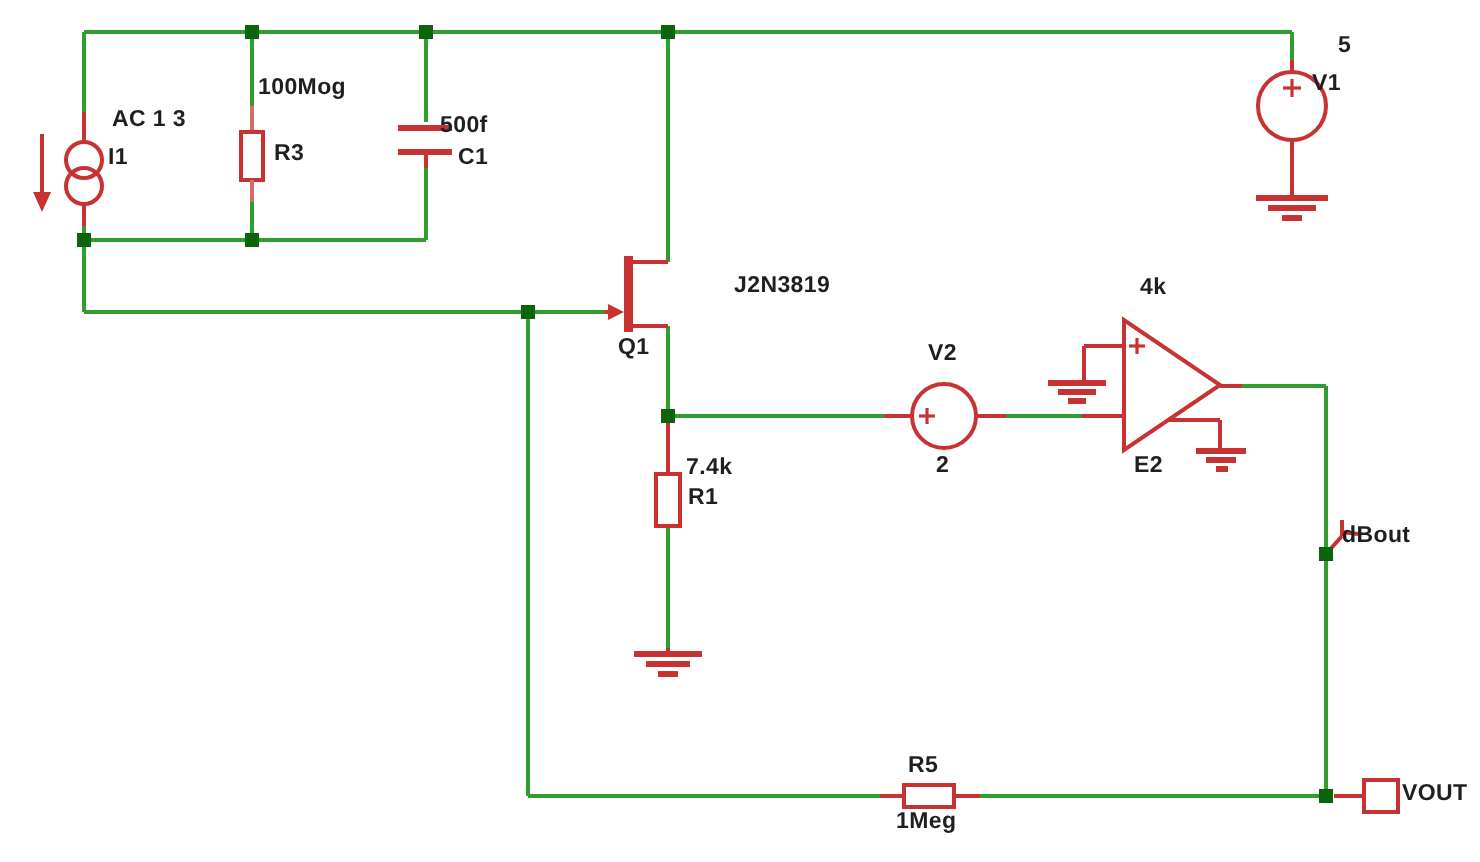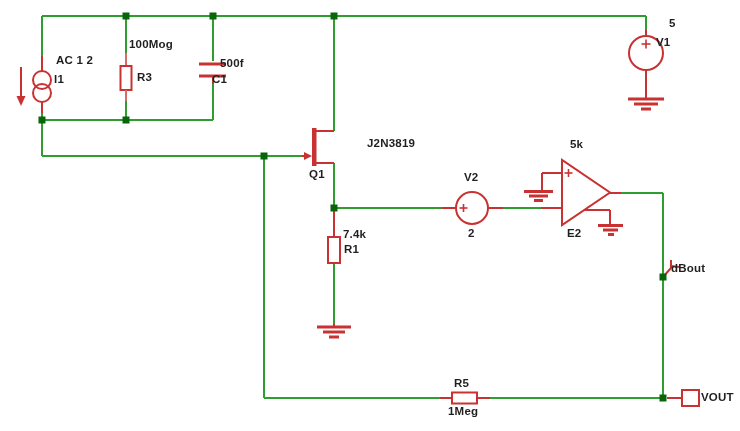--- a/index.html
+++ b/index.html
@@ -176,42 +176,42 @@
     <rect class="j" x="330.5" y="12.5" width="7" height="7"></rect>
     <rect class="j" x="38.5" y="116.5" width="7" height="7"></rect>
     <rect class="j" x="122.5" y="116.5" width="7" height="7"></rect>
     <rect class="j" x="260.5" y="152.5" width="7" height="7"></rect>
     <rect class="j" x="330.5" y="204.5" width="7" height="7"></rect>
     <rect class="j" x="659.5" y="273.5" width="7" height="7"></rect>
     <rect class="j" x="659.5" y="394.5" width="7" height="7"></rect>
   </g>
 </svg>
 
-<div class="label" style="left:56px;top:54px">AC 1 2</div>
+<div class="label" style="left:56px;top:54px">AC 1 3</div>
 <div class="label" style="left:54px;top:73px">I1</div>
 
 <div class="label" style="left:129px;top:38px">100Mog</div>
 <div class="label" style="left:137px;top:71px">R3</div>
 
 <div class="label" style="left:220px;top:57px">500f</div>
-<div class="label" style="left:212px;top:73px">C1</div>
+<div class="label" style="left:229px;top:73px">C1</div>
 
 <div class="label" style="left:669px;top:17px">5</div>
 <div class="label" style="left:656px;top:36px">V1</div>
 
 <div class="label" style="left:367px;top:137px">J2N3819</div>
 <div class="label" style="left:309px;top:168px">Q1</div>
 
 <div class="label" style="left:343px;top:228px">7.4k</div>
 <div class="label" style="left:344px;top:243px">R1</div>
 
 <div class="label" style="left:464px;top:171px">V2</div>
 <div class="label" style="left:468px;top:227px">2</div>
 
-<div class="label" style="left:570px;top:138px">5k</div>
+<div class="label" style="left:570px;top:138px">4k</div>
 <div class="label" style="left:567px;top:227px">E2</div>
 
 <div class="label" style="left:454px;top:377px">R5</div>
 <div class="label" style="left:448px;top:405px">1Meg</div>
 
 <div class="label" style="left:671px;top:262px">dBout</div>
 <div class="label" style="left:701px;top:391px">VOUT</div>
 </div>
 
 </body></html>

